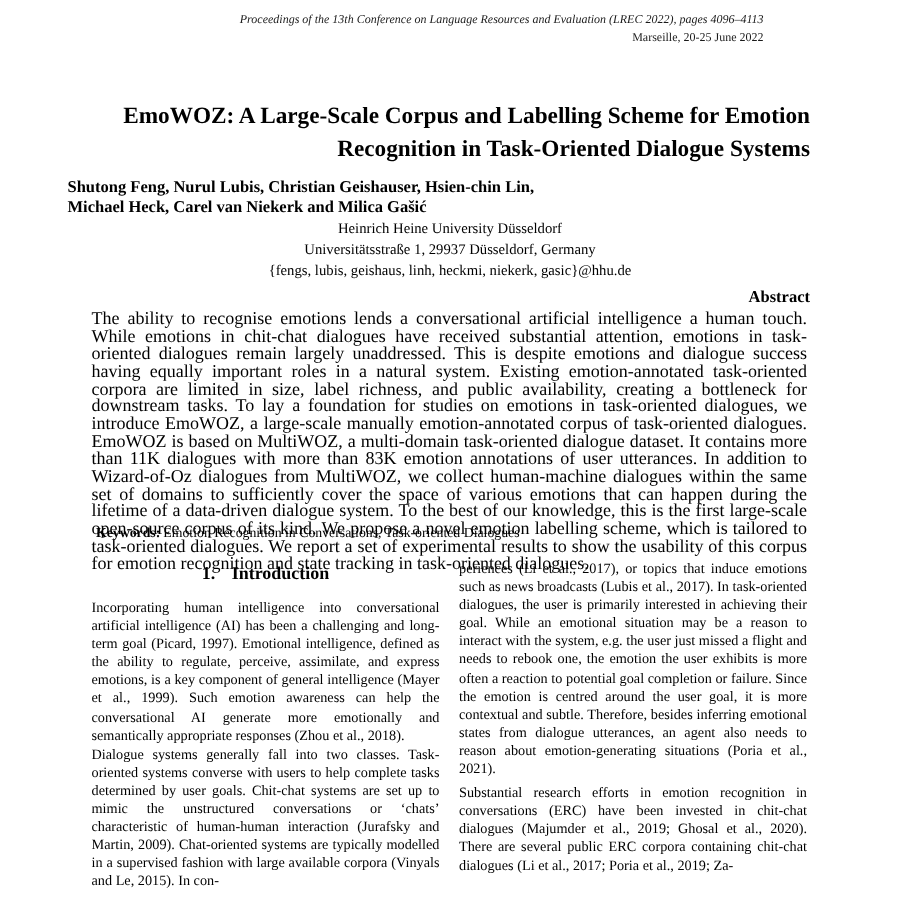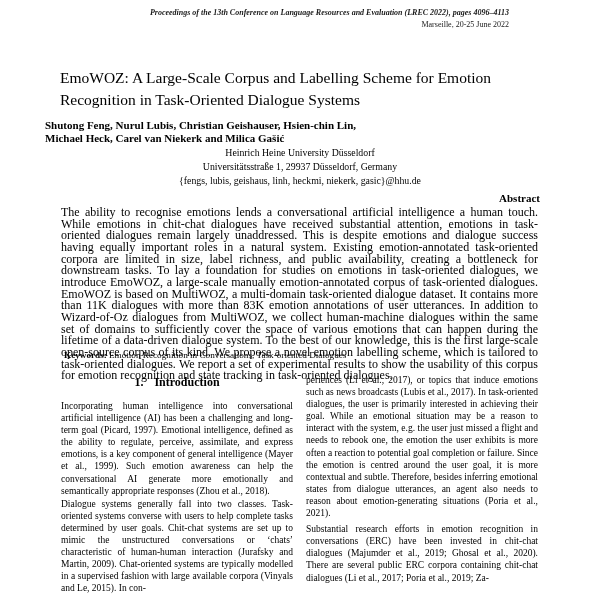--- a/index.html
+++ b/index.html
@@ -11,25 +11,25 @@
     font-family:"Liberation Serif", serif;
     color:#000;
     -webkit-font-smoothing:antialiased;
   }
   .page { position:absolute; inset:0; background:#fff; }
 
   .proc-header {
     position:absolute; top:7px; right:91px; width:470px;
     text-align:right; font-size:8px; line-height:11.5px; color:#1a1a1a;
   }
-  .proc-header .italic { font-style:italic;font-weight:bold; }
+  .proc-header .italic { font-style:italic; }
 
   .paper-title {
     position:absolute; top:67px; left:60px; width:480px;
-    text-align:left; font-weight:normal; font-size:15.5px; line-height:22px;
+    text-align:right; font-weight:bold; font-size:15.5px; line-height:22px;
   }
 
   .author-names {
     position:absolute; top:119px; left:45px; width:510px;
     font-weight:bold; font-size:11px; line-height:13px;
   }
   .affiliation-block {
     position:absolute; top:146px; left:60px; width:480px;
     text-align:center; font-size:9.8px; line-height:14px;
   }

